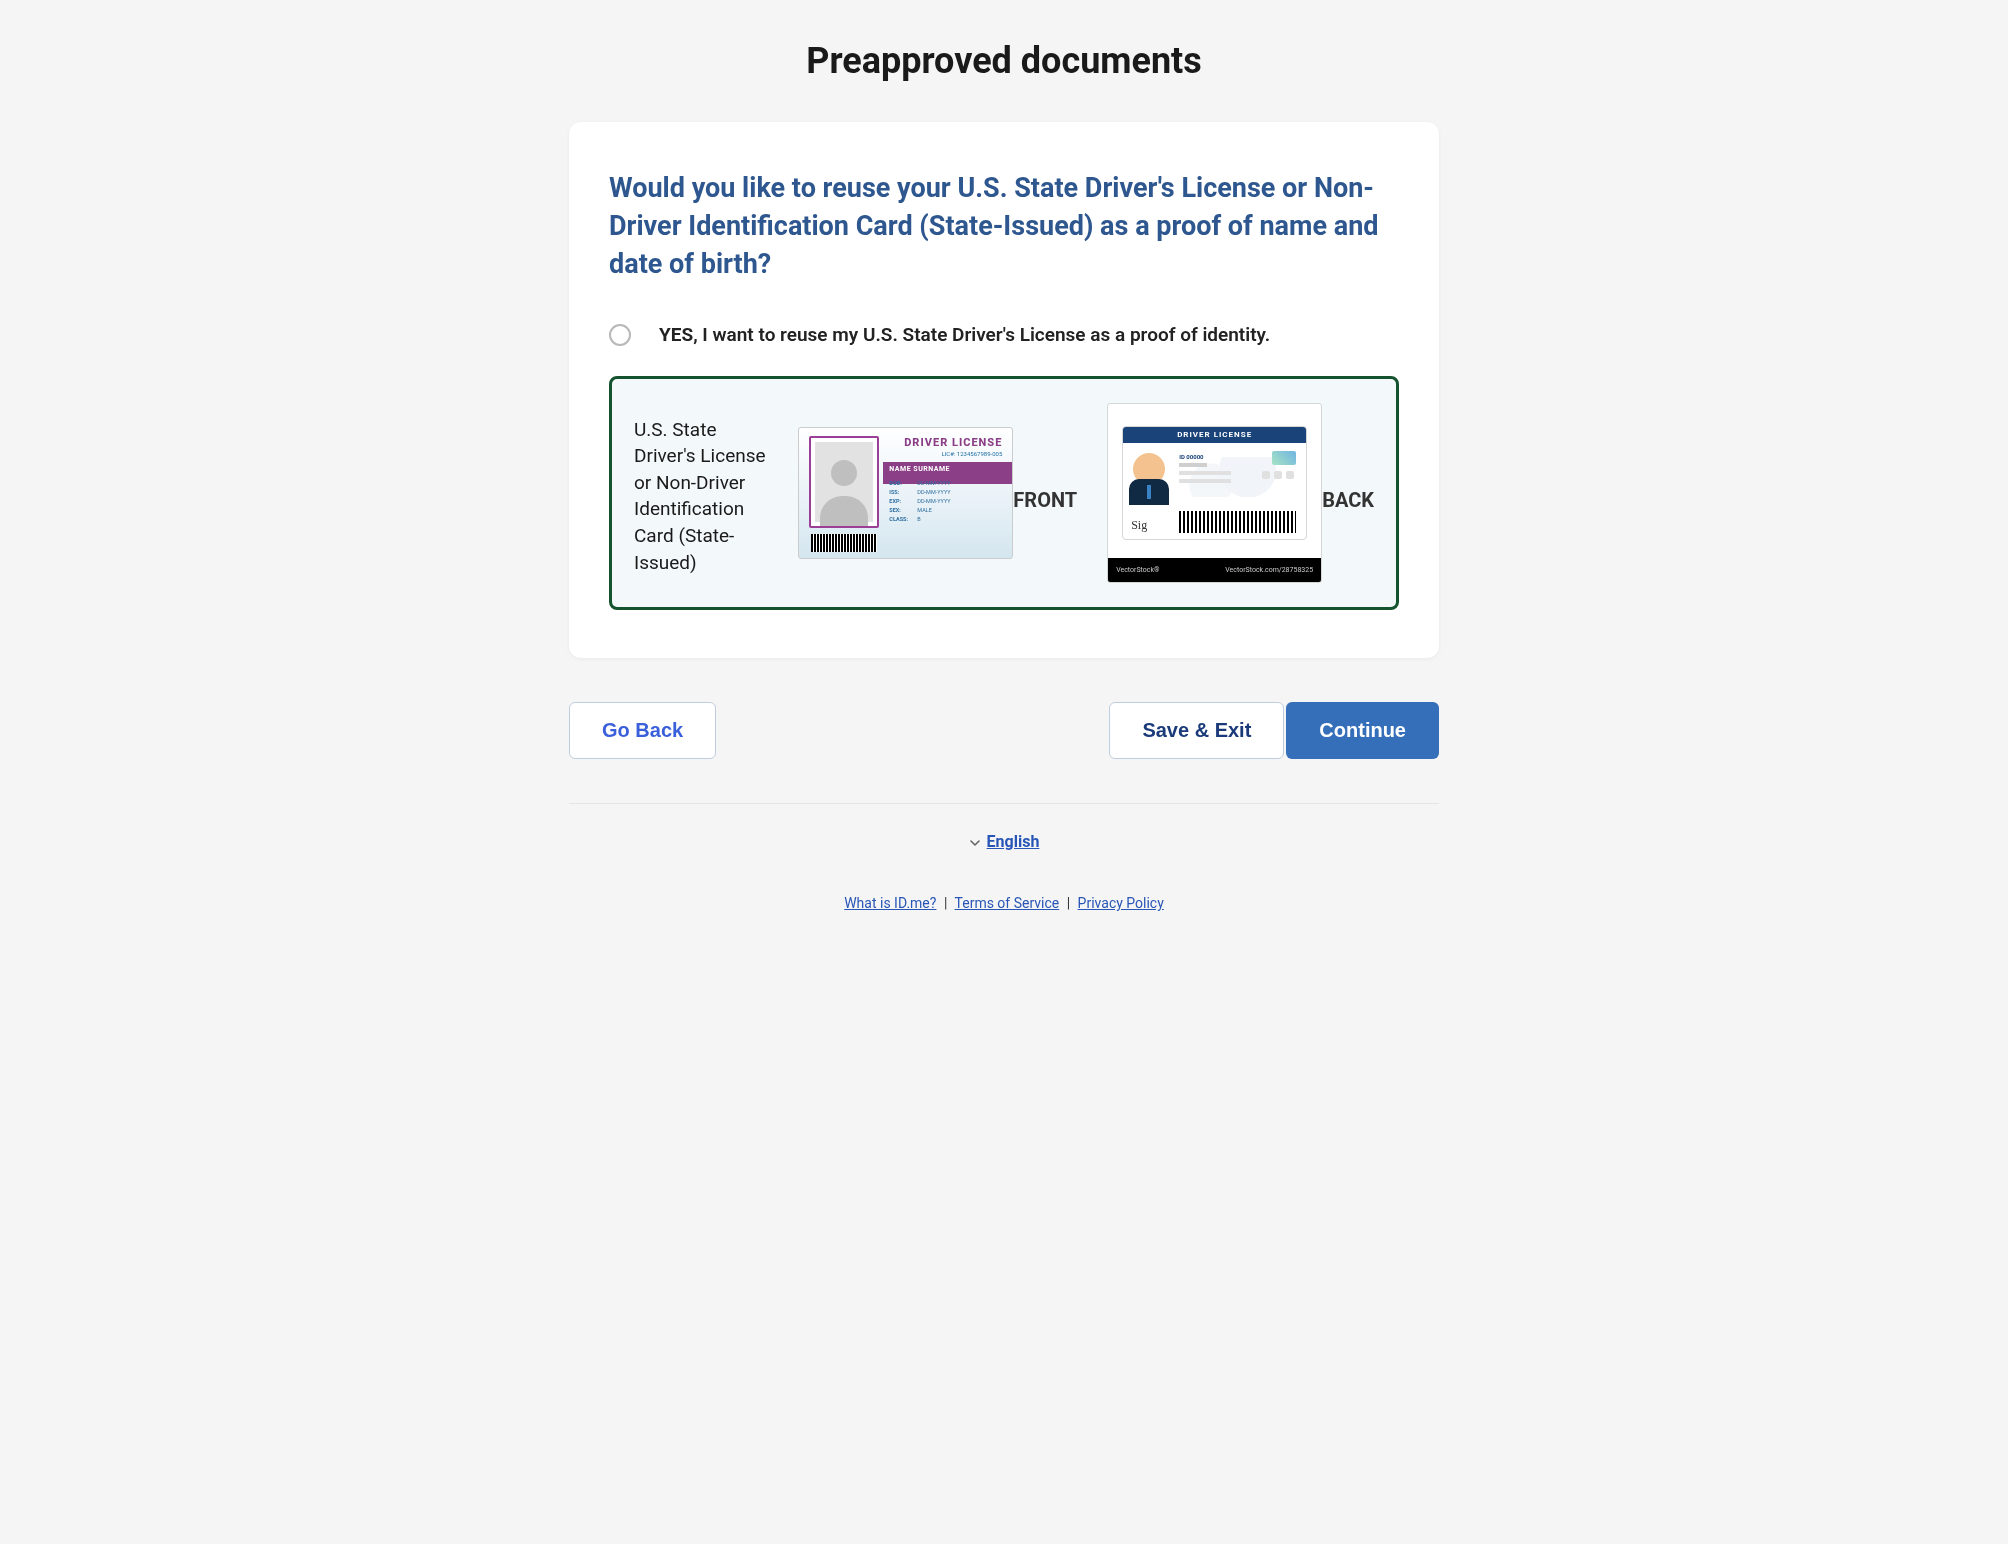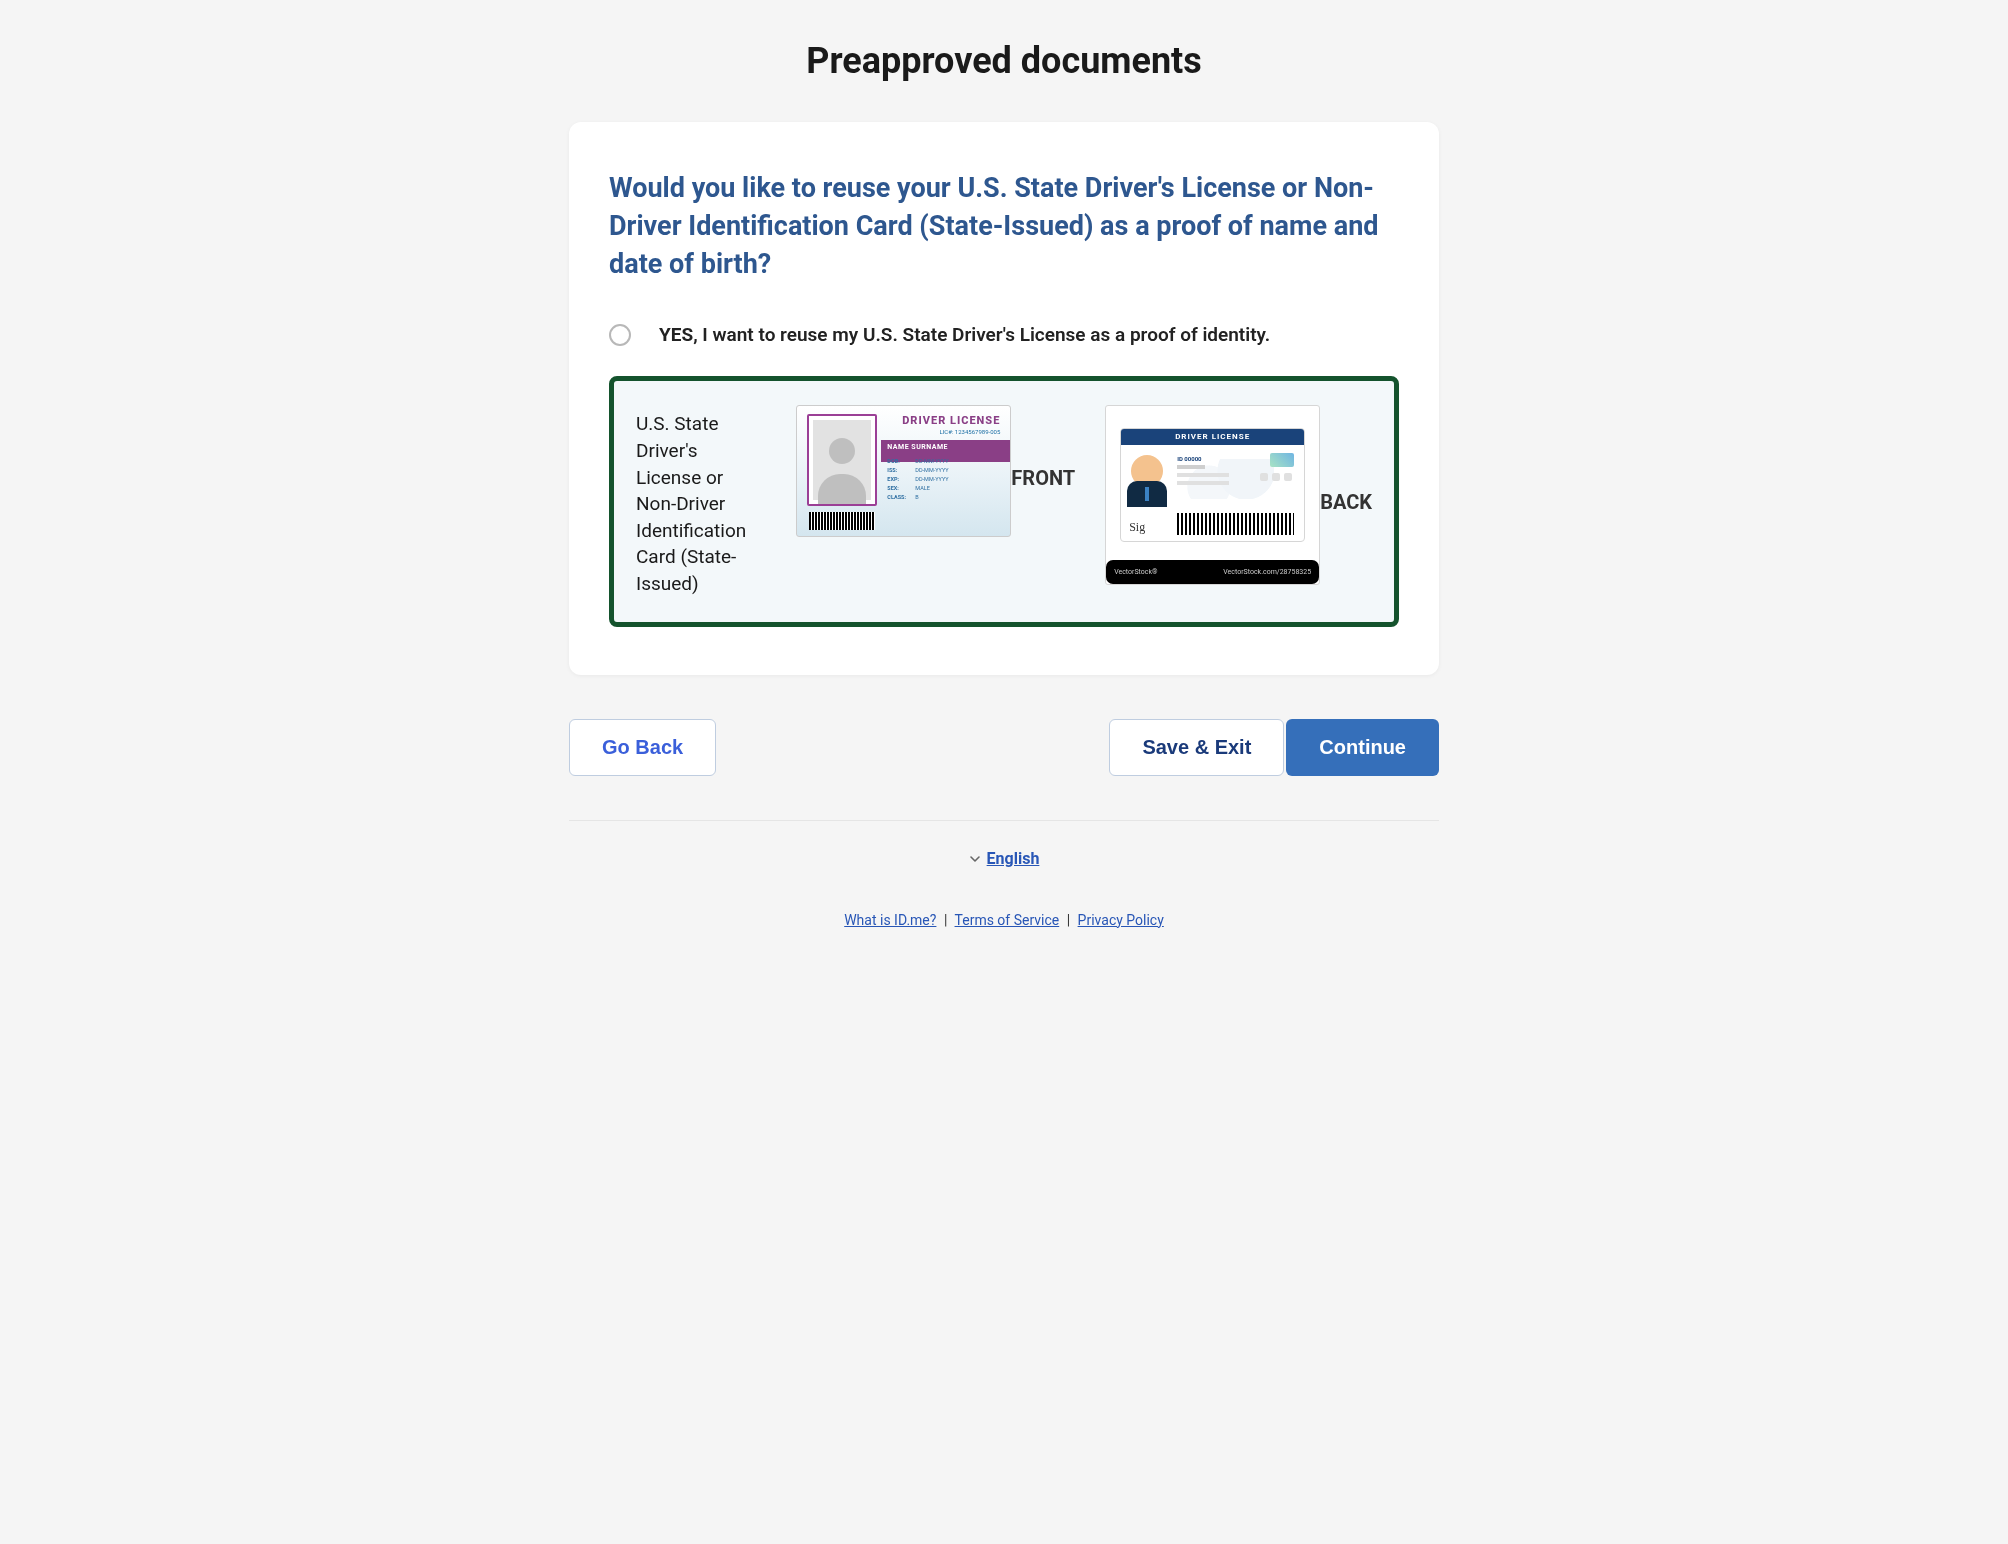--- a/index.html
+++ b/index.html
@@ -45,26 +45,26 @@
       width: 22px; height: 22px;
       border: 2px solid #b8b8b8;
       border-radius: 50%;
       flex-shrink: 0;
     }
     .radio-label { font-size: 19px; font-weight: 600; color: #222; }
     .radio-label .strong { font-weight: 700; }
 
     .preview-box {
       background: #f3f8fa;
-      border: 5px solid #14532d;
+      border: 3px solid #14532d;
       border-radius: 8px;
       padding: 24px 22px;
       display: flex;
       gap: 30px;
-      align-items: flex-start;
+      align-items: center;
     }
     .preview-text {
       flex: 1 1 0;
       font-size: 19px;
       color: #1a1a1a;
       line-height: 1.4;
       padding-top: 6px;
     }
     .preview-col { flex: 0 0 auto; display: flex; flex-direction: row; align-items: center; }
     .preview-label { font-size: 20px; font-weight: 700; color: #333; margin-top: 14px; }
@@ -115,21 +115,21 @@
     .id-back .t1 { position:absolute; top:36px; left:56px; width:28px; height:4px; background:#cfcfcf; }
     .id-back .t2 { position:absolute; top:44px; left:56px; width:52px; height:4px; background:#e0e0e0; }
     .id-back .t3 { position:absolute; top:52px; left:56px; width:52px; height:4px; background:#e0e0e0; }
     .id-back .dots { position:absolute; top:44px; right:12px; display:flex; gap:4px; }
     .id-back .dots span { width:8px; height:8px; background:#e0e0e0; border-radius:2px; display:block; }
     .id-back .global { position:absolute; top:30px; left:60px; right:30px; height:40px;
       background: radial-gradient(circle at 70% 30%, #e9f0f6 0 40%, transparent 41%),
                   radial-gradient(circle at 30% 70%, #eef3f8 0 30%, transparent 31%); opacity:.6; pointer-events:none;}
     .id-back .barcode2 { position:absolute; bottom:6px; left:56px; right:10px; height:22px;
       background: repeating-linear-gradient(90deg,#000 0 2px,#fff 2px 4px); }
-    .id-back .footer { position:absolute; bottom:0; left:0; right:0; height:18px; background:#000; color:#ccc; font-size:7px; display:flex; justify-content:space-between; align-items:center; padding:12px 8px;border-radius:7px; }
+    .id-back .footer { position:absolute; bottom:0; left:0; right:0; height:18px; background:#000; color:#ccc; font-size:7px; display:flex; justify-content:space-between; align-items:center; padding:12px 8px; }
 
     .actions {
       display: flex;
       justify-content: space-between;
       align-items: center;
       margin-top: 44px;
     }
     .actions-right { display:flex; gap:2px; }
     .btn {
       font-size: 20px;

